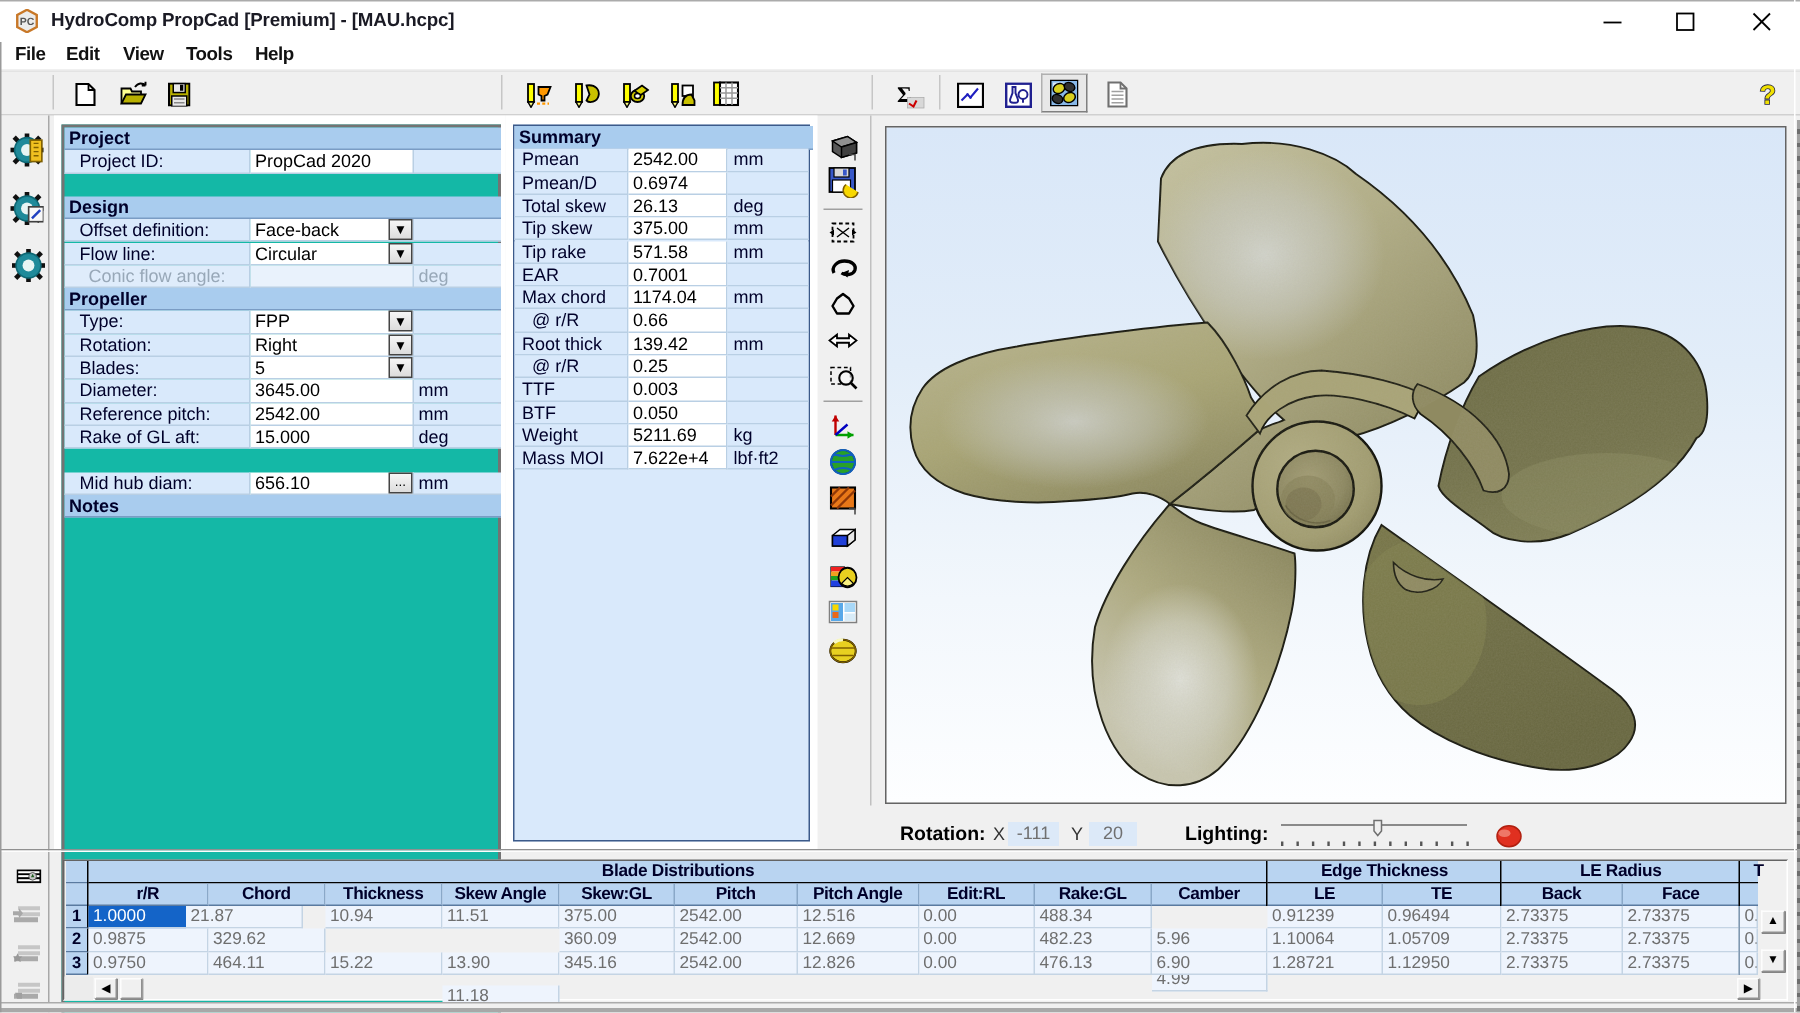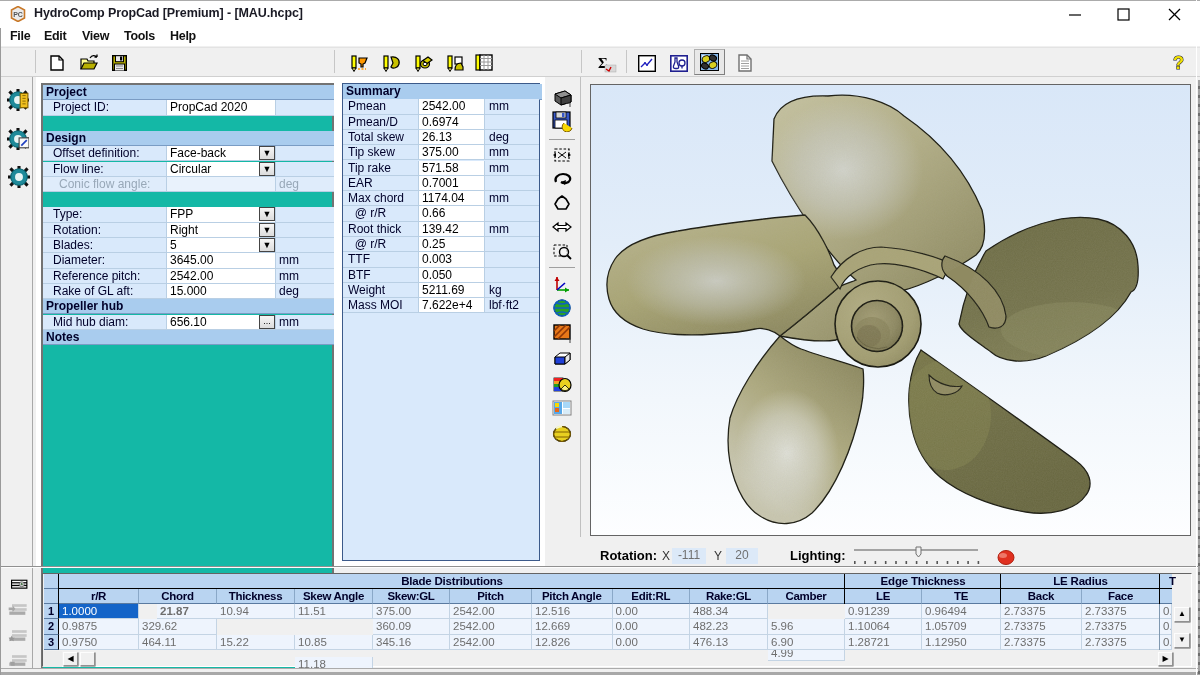--- a/index.html
+++ b/index.html
@@ -192,20 +192,21 @@
  <div class="frow" style="top:76.5px">
       <div class="flabel">Flow line:</div>
       <div class="fval">Circular<span class="combo">▼</span></div>
       <div class="funit"></div>
     </div>
  <div class="frow dis" style="top:91.8px">
       <div class="flabel" style="padding-left:16px">Conic flow angle:</div>
       <div class="fval"></div>
       <div class="funit">deg</div>
     </div>
+ <div class="frow fhead" style="top:107.1px">Propeller</div>
  <div class="frow" style="top:122.4px">
       <div class="flabel">Type:</div>
       <div class="fval">FPP<span class="combo">▼</span></div>
       <div class="funit"></div>
     </div>
  <div class="frow" style="top:137.7px">
       <div class="flabel">Rotation:</div>
       <div class="fval">Right<span class="combo">▼</span></div>
       <div class="funit"></div>
     </div>
@@ -222,21 +223,20 @@
  <div class="frow" style="top:183.6px">
       <div class="flabel">Reference pitch:</div>
       <div class="fval">2542.00</div>
       <div class="funit">mm</div>
     </div>
  <div class="frow" style="top:198.9px">
       <div class="flabel">Rake of GL aft:</div>
       <div class="fval">15.000</div>
       <div class="funit">deg</div>
     </div>
- <div class="frow fhead" style="top:214.2px">Propeller hub</div>
  <div class="frow" style="top:229.5px">
       <div class="flabel">Mid hub diam:</div>
       <div class="fval">656.10<span class="combo" style="font-size:9px;line-height:10px">...</span></div>
       <div class="funit">mm</div>
     </div>
  <div class="frow fhead" style="top:244.8px">Notes</div>
 </div>
 
 <div class="abs" id="sumtable">
  <div class="srow fhead" style="top:0;width:196px">Summary</div>
@@ -647,21 +647,21 @@
 <div class="abs bch" style="left:922px;top:589px;width:79px">TE</div>
 <div class="abs bch" style="left:1001px;top:589px;width:81px">Back</div>
 <div class="abs bch" style="left:1082px;top:589px;width:78px">Face</div>
 <div class="abs" style="left:1160px;top:589px;width:12px;height:15px;background:#b9d4f1;border-bottom:1px solid #5a7aa0;box-sizing:border-box"></div>
 <div class="abs" style="left:58px;top:574px;width:1px;height:30px;background:#000"></div>
 <div class="abs" style="left:844px;top:574px;width:1px;height:30px;background:#000"></div>
 <div class="abs" style="left:1000px;top:574px;width:1px;height:30px;background:#000"></div>
 <div class="abs" style="left:1159px;top:574px;width:1px;height:30px;background:#000"></div>
 <div class="abs bnum" style="left:44px;top:604.0px">1</div>
 <div class="abs bcell" style="left:59px;top:604.0px;width:80px;background:#1464c8;color:#fff;">1.0000</div>
-<div class="abs bcell" style="left:157px;top:604.0px;width:78px;font-weight:bold;">21.87</div>
+<div class="abs bcell" style="left:124px;top:604.0px;width:78px;">21.87</div>
 <div class="abs bcell" style="left:217px;top:604.0px;width:78px;">10.94</div>
 <div class="abs bcell" style="left:295px;top:604.0px;width:78px;">11.51</div>
 <div class="abs bcell" style="left:373px;top:604.0px;width:77px;">375.00</div>
 <div class="abs bcell" style="left:450px;top:604.0px;width:82px;">2542.00</div>
 <div class="abs bcell" style="left:532px;top:604.0px;width:80.5px;">12.516</div>
 <div class="abs bcell" style="left:612.5px;top:604.0px;width:77.5px;">0.00</div>
 <div class="abs bcell" style="left:690px;top:604.0px;width:78px;">488.34</div>
 <div class="abs bcell" style="left:768px;top:604.0px;width:77px;margin-top:42px;">4.99</div>
 <div class="abs bcell" style="left:845px;top:604.0px;width:77px;">0.91239</div>
 <div class="abs bcell" style="left:922px;top:604.0px;width:79px;">0.96494</div>
@@ -681,21 +681,21 @@
 <div class="abs bcell" style="left:768px;top:619.33px;width:77px;">5.96</div>
 <div class="abs bcell" style="left:845px;top:619.33px;width:77px;">1.10064</div>
 <div class="abs bcell" style="left:922px;top:619.33px;width:79px;">1.05709</div>
 <div class="abs bcell" style="left:1001px;top:619.33px;width:81px;">2.73375</div>
 <div class="abs bcell" style="left:1082px;top:619.33px;width:78px;">2.73375</div>
 <div class="abs bcell" style="left:1160px;top:619.33px;width:12px;">0.</div>
 <div class="abs bnum" style="left:44px;top:634.66px">3</div>
 <div class="abs bcell" style="left:59px;top:634.66px;width:80px;">0.9750</div>
 <div class="abs bcell" style="left:139px;top:634.66px;width:78px;">464.11</div>
 <div class="abs bcell" style="left:217px;top:634.66px;width:78px;">15.22</div>
-<div class="abs bcell" style="left:295px;top:634.66px;width:78px;">10.85</div>
+<div class="abs bcell" style="left:295px;top:634.66px;width:78px;">13.90</div>
 <div class="abs bcell" style="left:373px;top:634.66px;width:77px;">345.16</div>
 <div class="abs bcell" style="left:450px;top:634.66px;width:82px;">2542.00</div>
 <div class="abs bcell" style="left:532px;top:634.66px;width:80.5px;">12.826</div>
 <div class="abs bcell" style="left:612.5px;top:634.66px;width:77.5px;">0.00</div>
 <div class="abs bcell" style="left:690px;top:634.66px;width:78px;">476.13</div>
 <div class="abs bcell" style="left:768px;top:634.66px;width:77px;">6.90</div>
 <div class="abs bcell" style="left:845px;top:634.66px;width:77px;">1.28721</div>
 <div class="abs bcell" style="left:922px;top:634.66px;width:79px;">1.12950</div>
 <div class="abs bcell" style="left:1001px;top:634.66px;width:81px;">2.73375</div>
 <div class="abs bcell" style="left:1082px;top:634.66px;width:78px;">2.73375</div>

